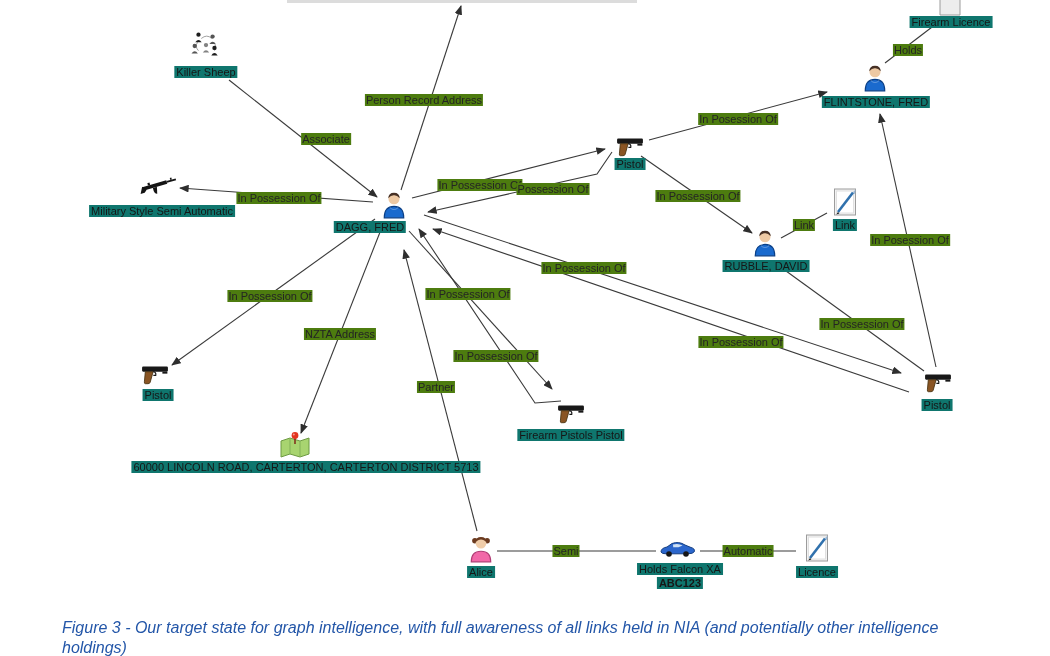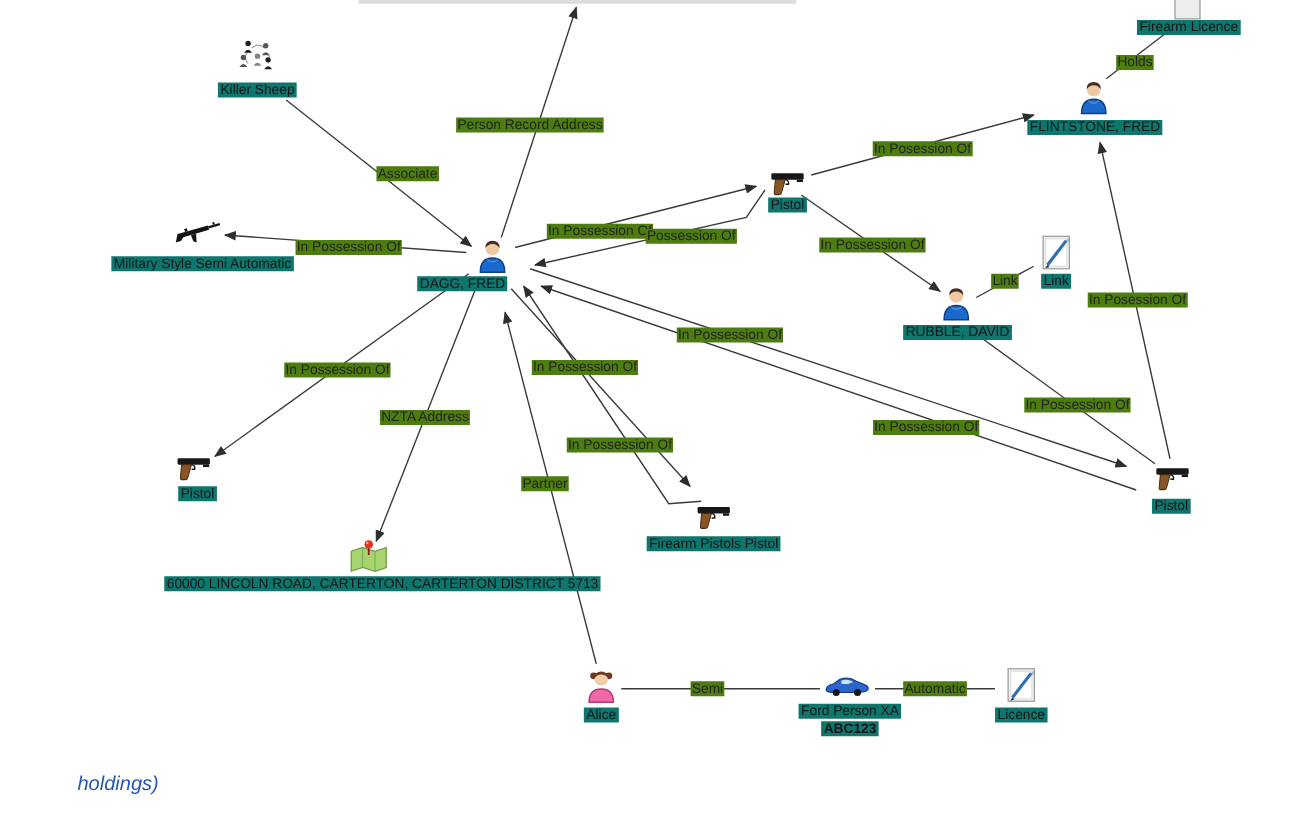--- a/index.html
+++ b/index.html
@@ -178,28 +178,29 @@
           <circle cx="16" cy="12" r="6.6" fill="#f0cda9"></circle>
           <path d="M9.2 11 Q9.6 4.6 16 4.6 Q22.4 4.6 22.8 11 Q19.4 7.4 16 7.7 Q12.6 7.4 9.2 11Z" fill="#6b3a1f"></path>
         </svg></div>
       <div class="node-label" style="left: 481px; top: 566px;">Alice</div>
       <div class="node-icon" title="Ford Falcon XA" style="left: 678px; top: 549px;"><svg width="40" height="20" viewBox="0 0 40 20">
           <path d="M3 13 Q3 9 9 8 L14 4.5 Q21 2 27 6 L33 8.5 Q37 9.5 36.4 12.6 Q35 14.8 30 14.8 L8 14.8 Q3.6 14.8 3 13 Z" fill="#2b66cc" stroke="#143e80"></path>
           <path d="M15 5.6 Q20 3.8 24.6 6.6 L20.5 8.2 L15.2 8.2 Z" fill="#cfe1f3"></path>
           <circle cx="11" cy="15" r="2.8" fill="#161616"></circle>
           <circle cx="28" cy="15" r="2.8" fill="#161616"></circle>
         </svg></div>
-      <div class="node-label" style="left: 680px; top: 563px;">Ford Person XA</div>
+      <div class="node-label" style="left: 680px; top: 563px;">Holds Falcon XA</div>
       <div class="node-label" style="left: 680px; top: 577px; font-weight: bold;">ABC123</div>
       <div class="node-icon" title="Speeding" style="left: 817px; top: 548px;"><svg width="26" height="30" viewBox="0 0 26 30">
           <rect x="2.5" y="2" width="21" height="26" fill="#f2f2f2" stroke="#9c9c9c"></rect>
           <rect x="4.5" y="4" width="17" height="22" fill="#ffffff" stroke="#e0e0e0"></rect>
           <path d="M6 25 L21 5.5" stroke="#3071ad" stroke-width="2.6"></path>
           <path d="M21 5.5 L23.5 2.3 L23 7.2 Z" fill="#9ab8d6"></path>
           <path d="M6 25 L4.2 27.6 L7.4 26.6 Z" fill="#222"></path>
         </svg></div>
       <div class="node-label" style="left: 817px; top: 566px;">Licence</div>
     </div>
 </div>
 
 <div id="caption">
+  <div>Figure 3 - Our target state for graph intelligence, with full awareness of all links held in NIA (and potentially other intelligence</div>
   <div>holdings)</div>
 </div>
 
 </body></html>

